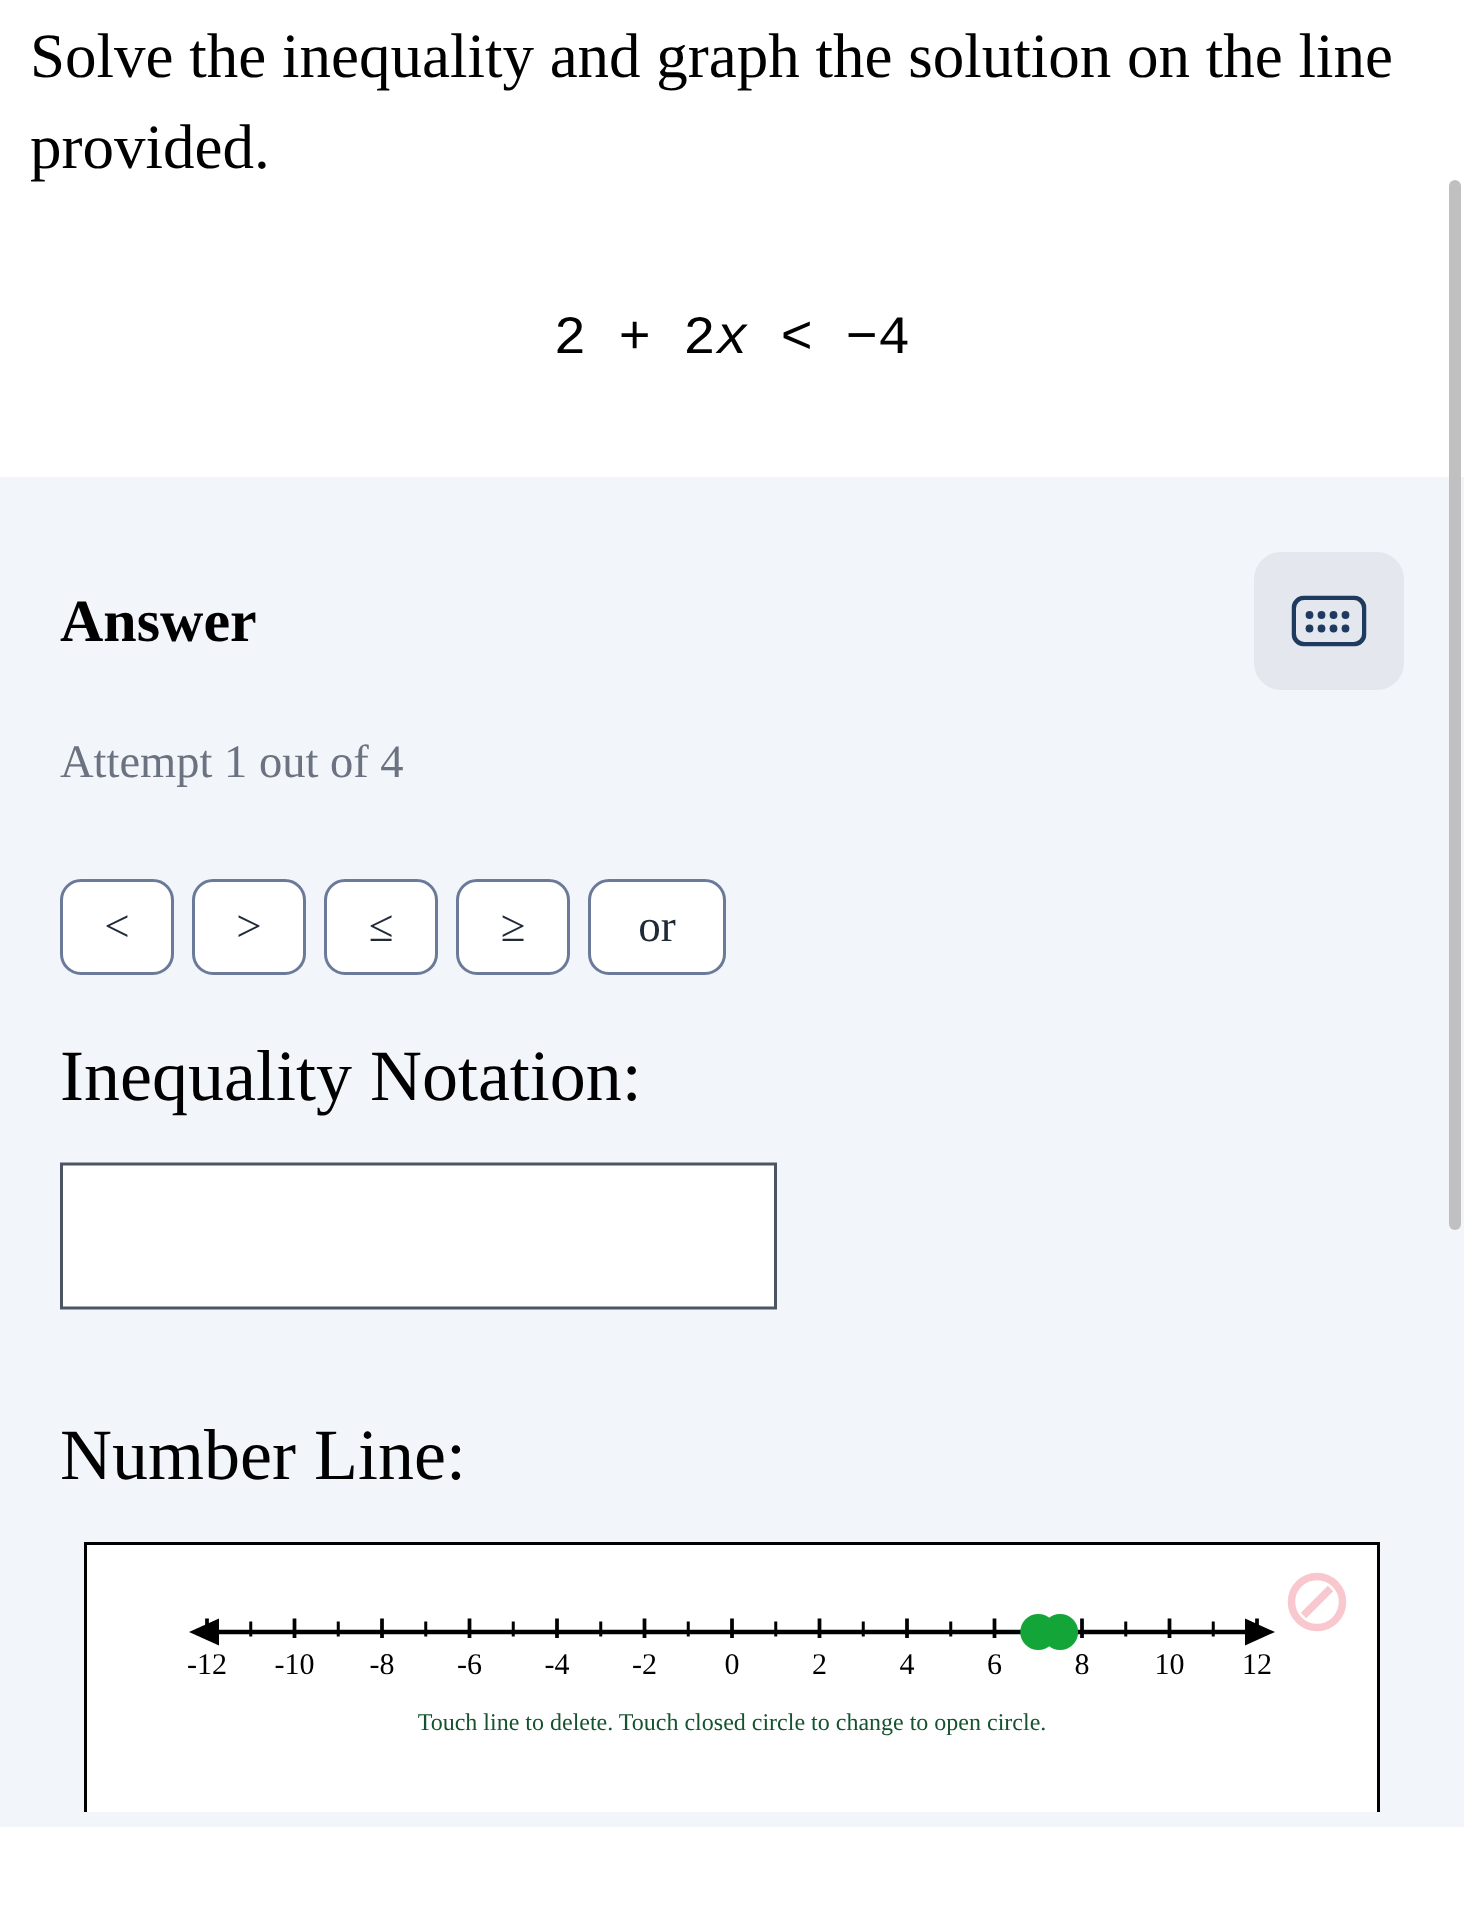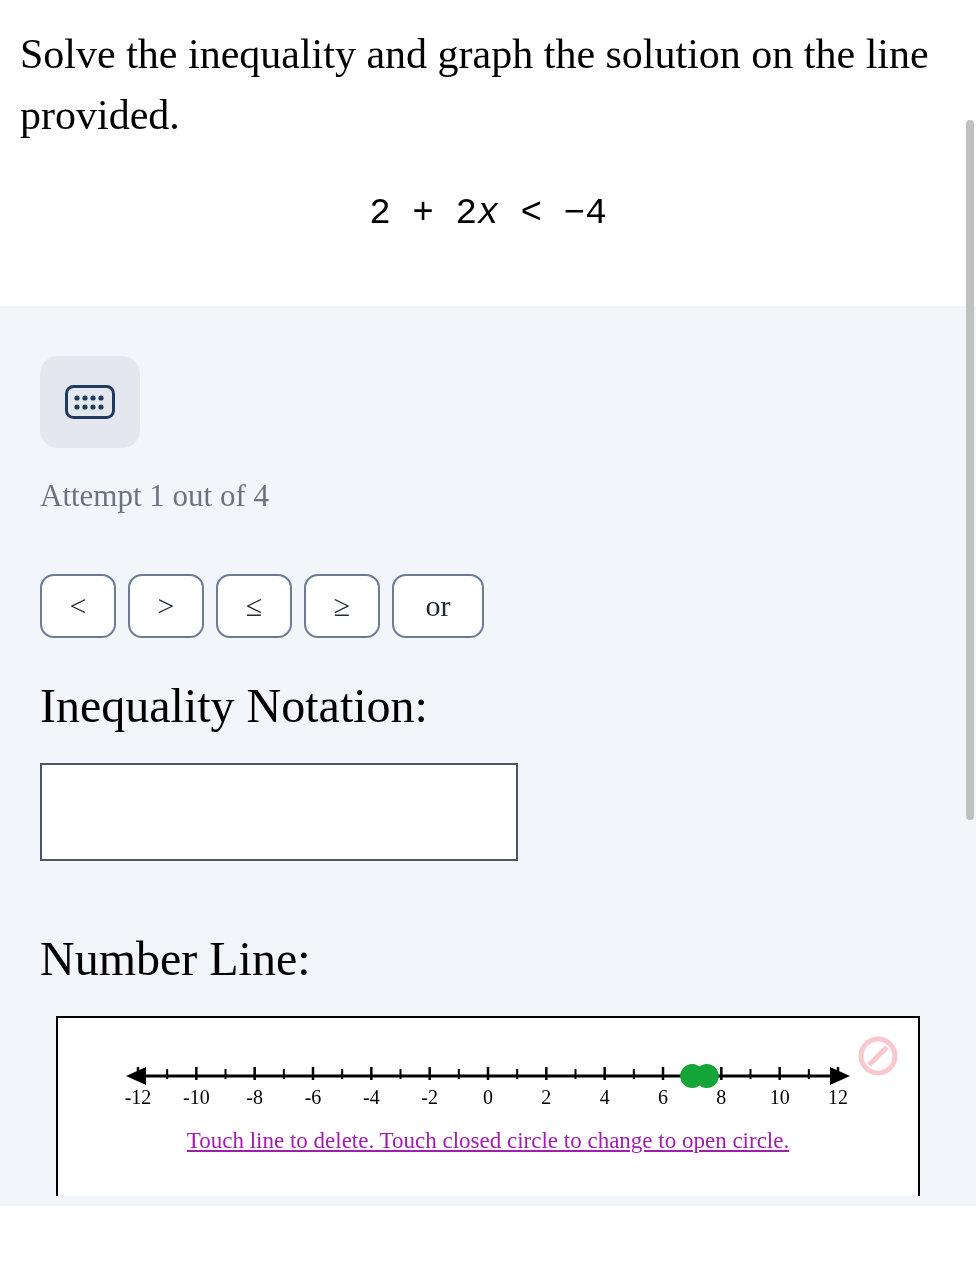--- a/index.html
+++ b/index.html
@@ -18,22 +18,22 @@
       width: 8px;
       height: 700px;
       background: #c0c0c0;
       border-radius: 4px;
     }
     .content { padding: 0 20px 0 20px; }
     .question {
       font-size: 42px;
       color: #000;
       line-height: 1.45;
-      padding-top: 24px;
-      margin-bottom: 47px;
+      padding-top: 8px;
+      margin-bottom: 75px;
     }
     .equation {
       font-size: 36px;
       font-family: Liberation Mono, monospace;
       text-align: center;
       margin-bottom: 72px;
     }
     .equation .var { font-style: italic; }
     .answer-panel {
       background: #f2f5fa;
@@ -112,41 +112,41 @@
     .clear-icon {
       position: absolute;
       top: 18px;
       right: 20px;
       width: 40px;
       height: 40px;
     }
     .numline-svg { width: 100%; height: 80px; display: block; }
     .numline-hint {
       text-align: center;
-      font-size: 23px;
-      color: #a21caf;
+      font-size: 16px;
+      color: #14532d;
       margin-top: 6px;
-      text-decoration: underline;
     }
     .green-dot { fill: #13a538; }
   </style>
 </head>
 <body>
 
 <div class="scrollbar"></div>
 
 <div class="content">
   <div class="question">Solve the inequality and graph the solution on the line provided.</div>
 
   <div class="equation">
     <span>2 + 2</span><span class="var">x</span><span> &lt;  −4</span>
   </div>
 
   <div class="answer-panel">
     <div class="answer-header">
+      <div class="answer-title">Answer</div>
       <div class="keypad-btn">
         <svg class="keypad-icon-svg" viewBox="0 0 50 34">
           <rect x="1.5" y="1.5" width="47" height="31" rx="7" fill="none" stroke="#1e3a5f" stroke-width="3"></rect>
           <circle cx="12" cy="13" r="2.6" fill="#1e3a5f"></circle>
           <circle cx="20" cy="13" r="2.6" fill="#1e3a5f"></circle>
           <circle cx="28" cy="13" r="2.6" fill="#1e3a5f"></circle>
           <circle cx="36" cy="13" r="2.6" fill="#1e3a5f"></circle>
           <circle cx="12" cy="22" r="2.6" fill="#1e3a5f"></circle>
           <circle cx="20" cy="22" r="2.6" fill="#1e3a5f"></circle>
           <circle cx="28" cy="22" r="2.6" fill="#1e3a5f"></circle>

